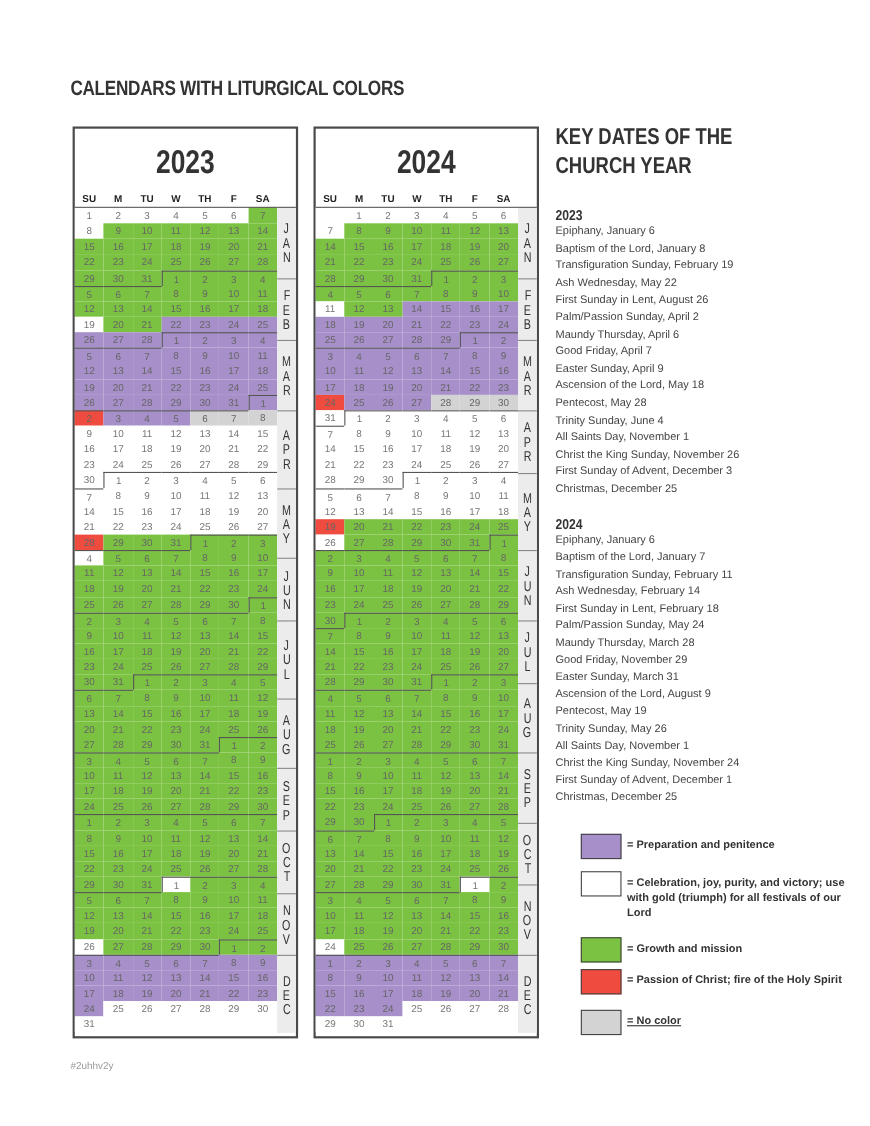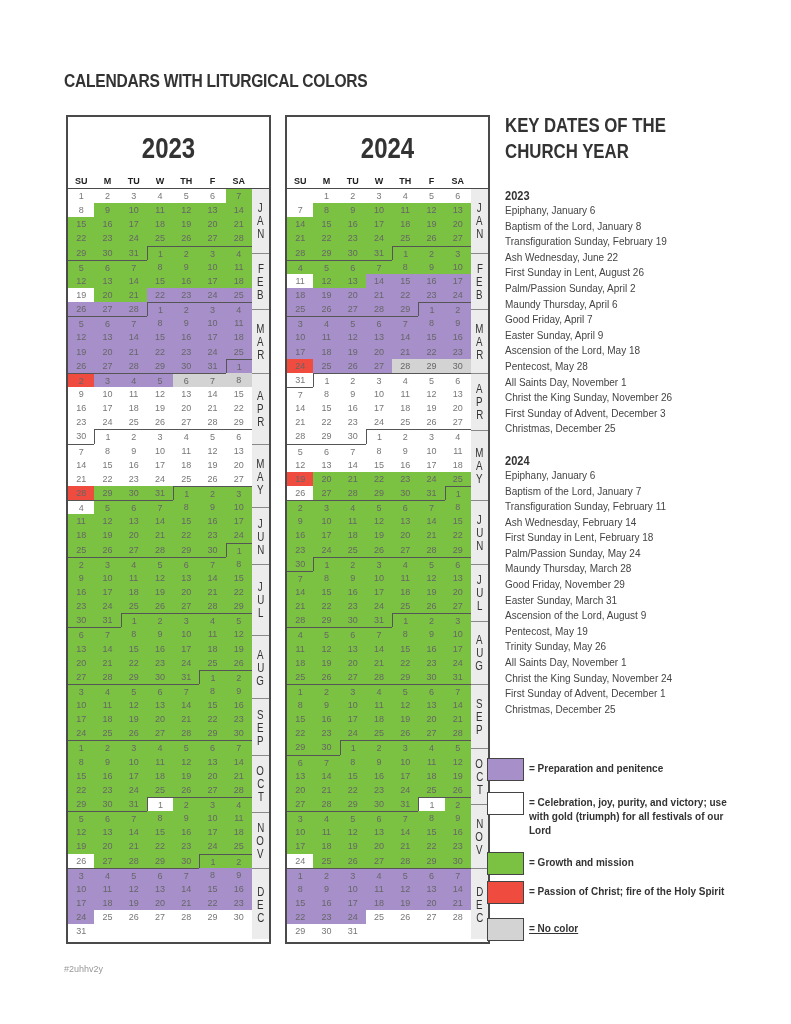--- a/index.html
+++ b/index.html
@@ -22,21 +22,21 @@
   .bl { border-left: 1.5px solid #555; }
   .months { position: absolute; left: 184px; top: 71px; width: 17px; border-top: 1.5px solid #4a4a4a; }
   .month { background: #ececec; border-top: 1.5px solid #888; display: flex; flex-direction: column; align-items: center; justify-content: center; font-size: 13px; line-height: 13px; color: #333; font-weight: normal; }
   .month:first-child { border-top: none; }
   .month span { display: block; transform: scaleX(0.75); }
   .key { position: absolute; left: 505px; top: 112px; width: 260px; }
   .key-title { font-weight: bold; font-size: 21px; line-height: 26px; color: #333; transform: scaleX(0.8); transform-origin: left top; width: 240px; }
   .year-head { font-weight: bold; font-size: 13px; color: #333; margin-top: 16px; transform: scaleX(0.85); transform-origin: left top; }
   .year-head.first { margin-top: 24px; }
   .date-item { font-size: 10px; line-height: 15.6px; color: #444; white-space: nowrap; }
-  .legend { position: absolute; left: 487px; top: 758px; width: 240px; }
+  .legend { position: absolute; left: 528px; top: 758px; width: 240px; }
   .leg-row { display: flex; align-items: flex-start; margin-bottom: 11px; }
   .swatch { width: 37px; height: 23px; border: 1.5px solid #444; flex: none; margin-right: 5px; }
   .leg-text { font-size: 10px; font-weight: bold; line-height: 14px; color: #333; padding-top: 4px; }
   .footer-tag { position: absolute; left: 64px; top: 964px; font-size: 9px; color: #999; }
 </style>
 </head>
 <body>
 
 <div class="page-title">CALENDARS WITH LITURGICAL COLORS</div>
 
@@ -1148,28 +1148,29 @@
     </div>
 </div>
 
 <div class="key">
   <div class="key-title">KEY DATES OF THE CHURCH YEAR</div>
   <div id="key-years">
       <div class="year-head first">2023</div>
       <div class="date-item">Epiphany, January 6</div>
       <div class="date-item">Baptism of the Lord, January 8</div>
       <div class="date-item">Transfiguration Sunday, February 19</div>
-      <div class="date-item">Ash Wednesday, June 22</div>
+      <div class="date-item">Ash Wednesday, May 22</div>
       <div class="date-item">First Sunday in Lent, August 26</div>
       <div class="date-item">Palm/Passion Sunday, April 2</div>
       <div class="date-item">Maundy Thursday, April 6</div>
       <div class="date-item">Good Friday, April 7</div>
       <div class="date-item">Easter Sunday, April 9</div>
       <div class="date-item">Ascension of the Lord, May 18</div>
       <div class="date-item">Pentecost, May 28</div>
+      <div class="date-item">Trinity Sunday, June 4</div>
       <div class="date-item">All Saints Day, November 1</div>
       <div class="date-item">Christ the King Sunday, November 26</div>
       <div class="date-item">First Sunday of Advent, December 3</div>
       <div class="date-item">Christmas, December 25</div>
       <div class="year-head">2024</div>
       <div class="date-item">Epiphany, January 6</div>
       <div class="date-item">Baptism of the Lord, January 7</div>
       <div class="date-item">Transfiguration Sunday, February 11</div>
       <div class="date-item">Ash Wednesday, February 14</div>
       <div class="date-item">First Sunday in Lent, February 18</div>

